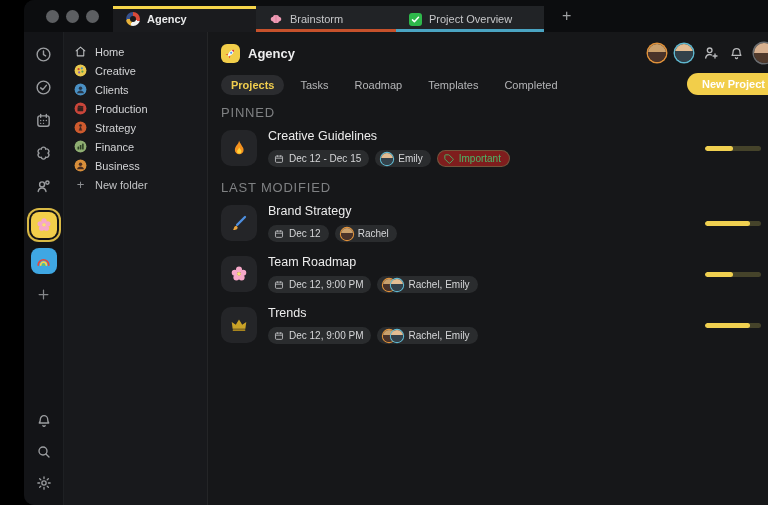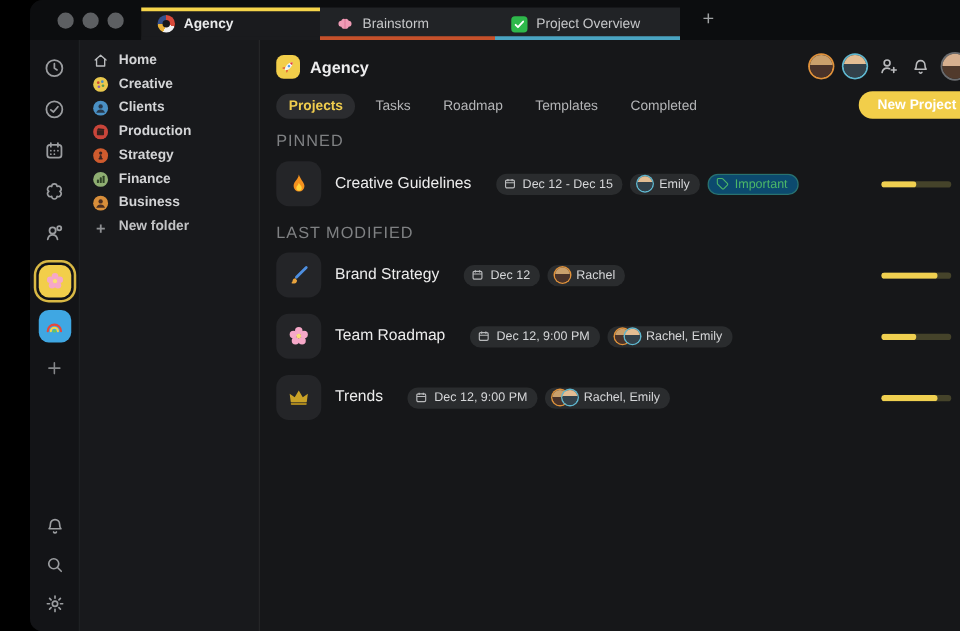--- a/index.html
+++ b/index.html
@@ -29,21 +29,21 @@
   .rail-ic{width:24px;height:24px;display:flex;align-items:center;justify-content:center;margin-bottom:9px;}
   .rail svg{display:block;}
   .space{width:26px;height:26px;border-radius:8px;display:flex;align-items:center;justify-content:center;margin:5px 0;}
   .space.yellow{background:#f2ce4a;box-shadow:0 0 0 2px #131417,0 0 0 4px #d9b945;}
   .space.blue{background:#3fa7e3;}
   .rail-bottom{margin-top:auto;display:flex;flex-direction:column;align-items:center;}
   .rail-bottom .rail-ic{margin-bottom:7px;}
 
   
   .sidebar{width:144px;background:#18191c;border-right:1px solid #242527;box-sizing:border-box;padding:10px 6px 0 10px;}
-  .side-item{display:flex;align-items:flex-start;gap:8px;height:19px;font-size:11px;color:#d3d4d6;cursor:default;font-weight:bold;}
+  .side-item{display:flex;align-items:center;gap:8px;height:19px;font-size:11px;color:#d3d4d6;cursor:default;}
   .mini{width:13px;height:13px;border-radius:50%;flex:0 0 auto;display:flex;align-items:center;justify-content:center;overflow:hidden;}
   .mini svg{display:block;}
   .newfolder{color:#c2c3c5;}
   .newfolder .plus{color:#8d8f92;font-size:13px;width:13px;text-align:center;}
 
   
   .main{flex:1;background:#161719;box-sizing:border-box;padding:9px 0 0 13px;position:relative;}
   .mhead{display:flex;align-items:center;justify-content:space-between;padding-right:10px;height:24px;}
   .mhead-left{display:flex;align-items:center;gap:8px;}
   .app-tile{width:19px;height:19px;border-radius:6px;background:#f2ce4a;display:flex;align-items:center;justify-content:center;}
@@ -59,26 +59,26 @@
   .mtabs{display:flex;align-items:center;gap:6px;}
   .mtab{font-size:11px;color:#b4b5b7;padding:4px 10px;border-radius:13px;cursor:default;}
   .mtab.active{background:#2b2c2f;color:#f0cd4e;font-weight:600;}
   .newproj{background:#f2ce4a;color:#ffffff;font-size:11px;font-weight:600;padding:5px 15px;border-radius:13px;border:none;cursor:default;}
 
   .seclabel{font-size:13px;letter-spacing:.8px;color:#7f8183;font-weight:400;margin:10px 0 9px;}
   .seclabel.second{margin-top:5px;}
 
   .prow{display:flex;align-items:center;gap:11px;margin-bottom:13px;padding-right:23px;}
   .tile{width:36px;height:36px;border-radius:10px;background:#242528;display:flex;align-items:center;justify-content:center;flex:0 0 auto;}
-  .ptext{display:flex;flex-direction:row;gap:20px;}
+  .ptext{display:flex;flex-direction:column;gap:7px;}
   .ptitle{font-size:12.5px;color:#ececec;font-weight:500;}
   .pmeta{display:flex;align-items:flex-start;gap:6px;}
   .pill{display:flex;align-items:center;gap:5px;background:#2a2c2e;border-radius:9px;height:17px;padding:0 8px 0 6px;font-size:10px;color:#d5d6d8;box-sizing:border-box;}
   .pill svg{flex:0 0 auto;}
-  .pill.tagpill{background:#0c4a6e;border:1px solid rgba(95,190,120,.35);color:#4cb768;}
+  .pill.tagpill{background:#7f1d1d;border:1px solid rgba(95,190,120,.35);color:#4cb768;}
   .av{width:12px;height:12px;border-radius:50%;flex:0 0 auto;box-sizing:border-box;}
   .av.rachel{box-shadow:0 0 0 1.2px #e0913a;background:linear-gradient(180deg,#caa06c 0 45%,#4a332a 45%);}
   .av.emily{box-shadow:0 0 0 1.2px #5fb7cf;background:linear-gradient(180deg,#e3bd93 0 40%,#33414a 40%);}
   .avs{display:flex;align-items:center;}
   .avs .av+.av{margin-left:-4px;}
   .spacer{flex:1;}
   .progress{width:56px;height:5px;border-radius:3px;background:#45432a;overflow:hidden;flex:0 0 auto;}
   .fill{height:100%;background:#f0d050;border-radius:3px;}
 
   .edge{width:7px;background:#1e2023;border-left:1px solid #26282b;}

